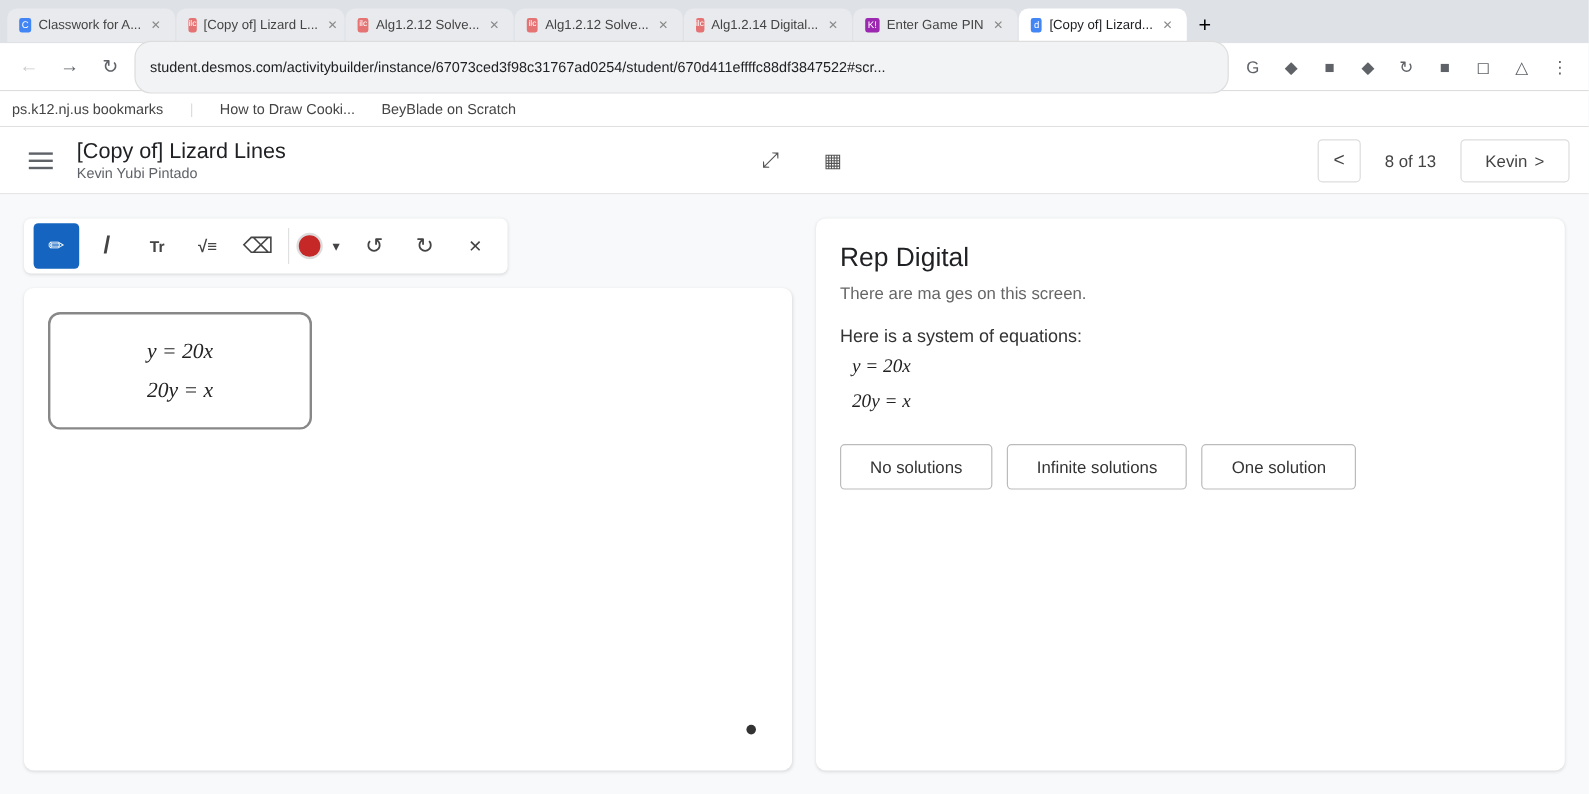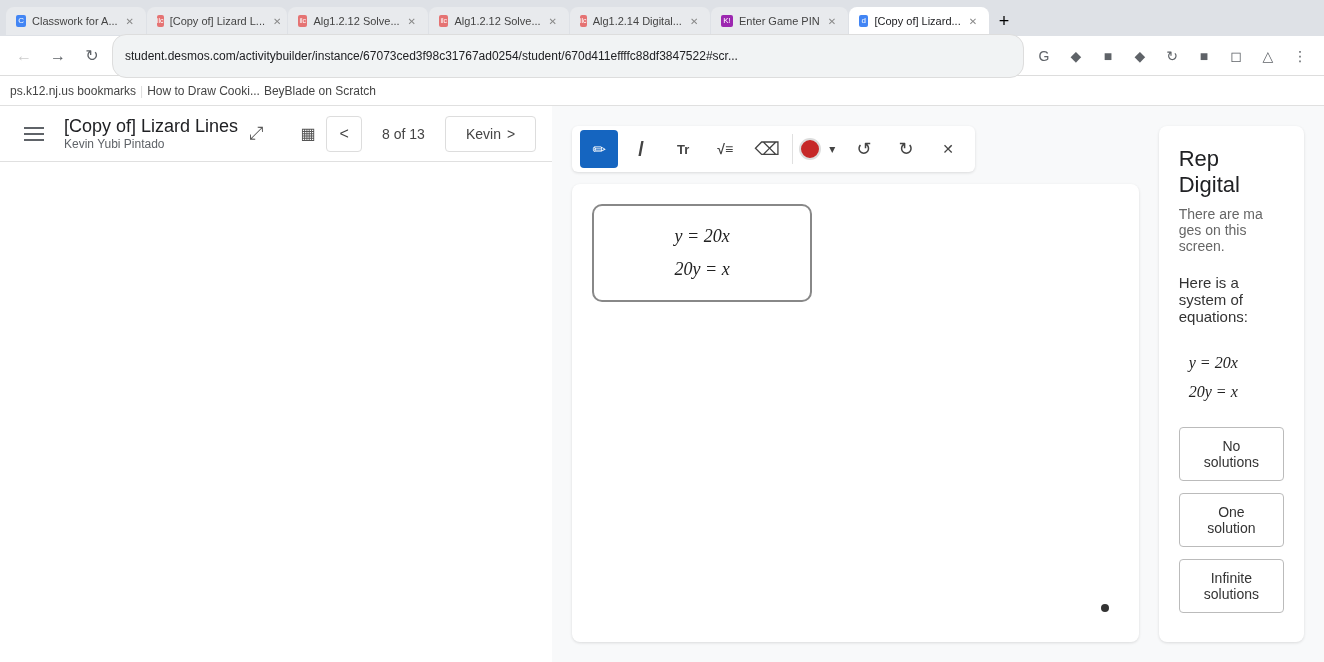--- a/index.html
+++ b/index.html
@@ -11,26 +11,26 @@
     .tab .tab-close { color: #888; font-size: 10px; cursor: pointer; padding: 2px; border-radius: 50%; }
     .tab-favicon { width: 12px; height: 12px; border-radius: 2px; background: #4285f4; display: inline-block; font-size: 8px; text-align: center; line-height: 12px; color: white; }
 
     .nav-bar { display: flex; align-items: center; background: #fff; height: 40px; padding: 0 10px; gap: 6px; border-bottom: 1px solid #ddd; }
     .nav-btn { width: 28px; height: 28px; border: none; background: none; cursor: pointer; border-radius: 50%; display: flex; align-items: center; justify-content: center; font-size: 16px; color: #5f6368; }
     .nav-btn.disabled { color: #ccc; cursor: default; }
     .address-bar { flex: 1; height: 44px; border: 1px solid #ddd; border-radius: 14px; padding: 0 12px; font-size: 12px; color: #202124; background: #f1f3f4; display: flex; align-items: center; }
     .browser-actions { display: flex; gap: 4px; }
     .browser-action-btn { width: 28px; height: 28px; border: none; background: none; cursor: pointer; border-radius: 50%; display: flex; align-items: center; justify-content: center; font-size: 14px; color: #5f6368; }
 
-    .bookmarks-bar { display: flex; align-items: center; background: #fff; height: 30px; padding: 0 10px; gap: 4px; border-bottom: 1px solid #e0e0e0; font-size: 12px; color: #444; }
+    .bookmarks-bar { display: flex; align-items: center; background: #fff; height: 30px; padding: 0 10px; gap: 22px; border-bottom: 1px solid #e0e0e0; font-size: 12px; color: #444; }
     .bookmark-item { display: flex; align-items: center; gap: 4px; cursor: pointer; white-space: nowrap; }
     .all-bookmarks { margin-left: auto; color: #5f6368; cursor: pointer; margin-top: 44px; }
 
     
-    .app-container { display: flex; flex-direction: row; height: calc(662px - 36px - 40px - 30px); background: #fff; }
+    .app-container { display: flex; flex-direction: column; height: calc(662px - 36px - 40px - 30px); background: #fff; }
 
     
     .app-header { display: flex; align-items: center; background: #fff; padding: 8px 16px; border-bottom: 1px solid #e0e0e0; height: 56px; }
     .hamburger-btn { width: 36px; height: 36px; border: none; background: none; cursor: pointer; display: flex; flex-direction: column; align-items: center; justify-content: center; gap: 4px; }
     .hamburger-line { width: 20px; height: 2px; background: #5f6368; }
     .app-title-block { margin-left: 12px; }
     .app-title { font-size: 18px; font-weight: 500; color: #202124; }
     .app-subtitle { font-size: 12px; color: #5f6368; }
     .app-header-center { flex: 1; display: flex; align-items: center; justify-content: center; gap: 16px; }
     .header-icon-btn { width: 36px; height: 36px; border: none; background: none; cursor: pointer; display: flex; align-items: center; justify-content: center; border-radius: 50%; font-size: 18px; color: #5f6368; }
@@ -50,21 +50,21 @@
     .tool-divider { width: 1px; height: 30px; background: #e0e0e0; margin: 0 2px; }
     .draw-area { flex: 1; background: #fff; border-radius: 8px; position: relative; min-height: 300px; box-shadow: 0 1px 3px rgba(0,0,0,0.12); }
     .equation-box { position: absolute; top: 20px; left: 20px; width: 220px; border: 2px solid #888; border-radius: 10px; padding: 20px; background: #fff; display: flex; flex-direction: column; align-items: center; gap: 12px; }
     .equation-text { font-size: 18px; color: #222; font-family: 'Times New Roman', serif; font-style: italic; }
     .dot-point { width: 8px; height: 8px; background: #333; border-radius: 50%; position: absolute; bottom: 30px; right: 30px; }
 
     
     .right-panel { flex: 1; display: flex; flex-direction: column; padding: 20px; background: #fff; border-radius: 8px; box-shadow: 0 1px 3px rgba(0,0,0,0.12); }
     .question-title { font-size: 22px; font-weight: 500; color: #202124; margin-bottom: 8px; }
     .question-subtitle { font-size: 14px; color: #666; margin-bottom: 20px; }
-    .section-label { font-size: 15px; color: #333; margin-bottom: 24px; }
+    .section-label { font-size: 15px; color: #333; margin-bottom: 3px; }
     .system-equations { margin-bottom: 20px; padding-left: 10px; }
     .eq-line { font-size: 16px; color: #222; font-family: 'Times New Roman', serif; font-style: italic; line-height: 1.8; }
     .question-text { font-size: 15px; color: #333; margin-bottom: 20px; }
     .answer-options { display: flex; gap: 12px; flex-wrap: wrap; }
     .answer-btn { padding: 10px 24px; border: 1px solid #bbb; border-radius: 4px; background: #fff; cursor: pointer; font-size: 14px; color: #333; transition: background 0.15s; }
 
     .expand-icon { font-size: 18px; color: #555; }
     .calc-icon { font-size: 16px; color: #555; }
   </style>
 </head>
@@ -207,19 +207,19 @@
       <div class="section-label">Here is a system of equations:</div>
 
       <div class="system-equations">
         <div class="eq-line">y = 20x</div>
         <div class="eq-line">20y = x</div>
       </div>
 
 
       <div class="answer-options">
         <button class="answer-btn">No solutions</button>
+        <button class="answer-btn">Infinite solutions</button>
         <button class="answer-btn">One solution</button>
-        <button class="answer-btn">Infinite solutions</button>
       </div>
     </div>
 
   </div>
 </div>
 
 </body></html>

